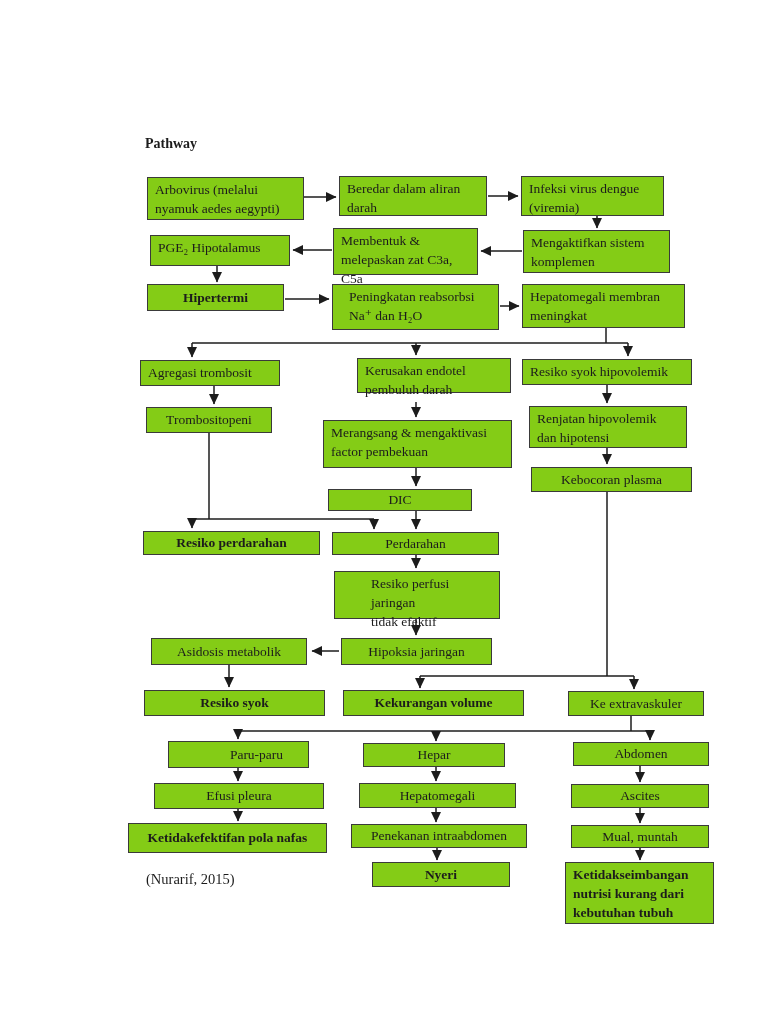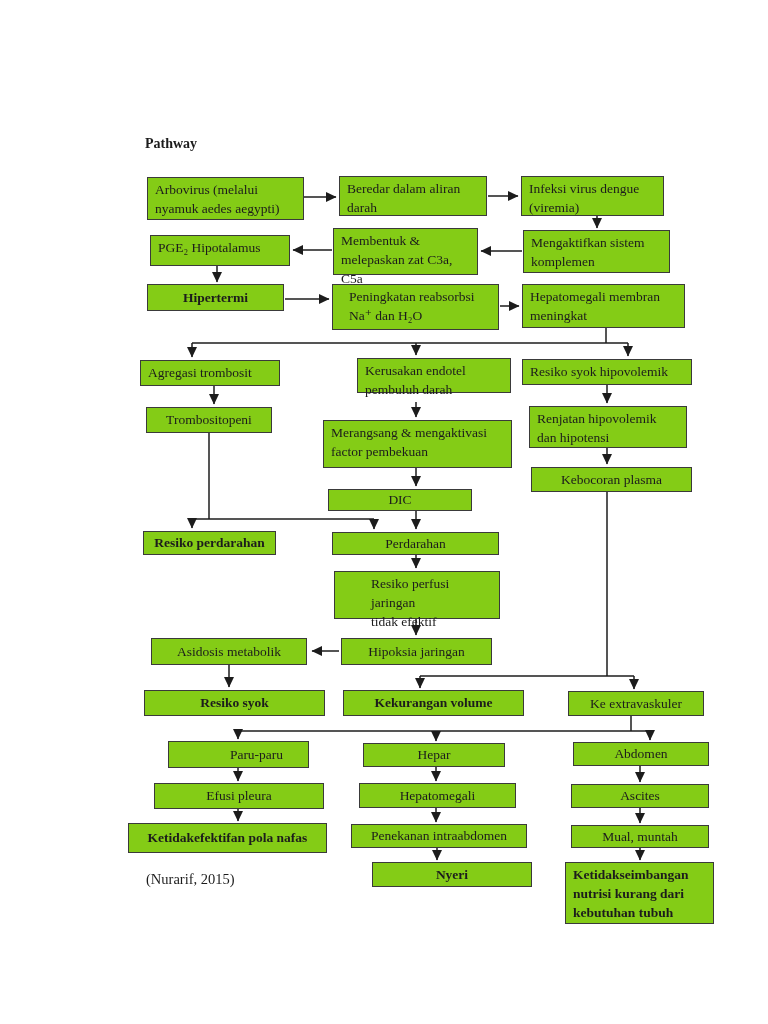--- a/index.html
+++ b/index.html
@@ -97,39 +97,39 @@
       <div class="node" style="left: 343px; top: 358px; width: 154px; height: 35px; margin-left: 14px;">Kerusakan endotel
 pembuluh darah</div>
       <div class="node" style="left: 522px; top: 359px; width: 170px; height: 26px;">Resiko syok hipovolemik</div>
       <div class="node center" style="left: 146px; top: 407px; width: 126px; height: 26px;">Trombositopeni</div>
       <div class="node" style="left: 323px; top: 420px; width: 189px; height: 48px;">Merangsang &amp; mengaktivasi
 factor pembekuan</div>
       <div class="node" style="left: 529px; top: 406px; width: 158px; height: 42px;">Renjatan hipovolemik
 dan hipotensi</div>
       <div class="node center" style="left: 328px; top: 489px; width: 144px; height: 22px;">DIC</div>
       <div class="node center" style="left: 531px; top: 467px; width: 161px; height: 25px;">Kebocoran plasma</div>
-      <div class="node bold center" style="left: 143px; top: 531px; width: 133px; height: 24px; text-align: center;">Resiko perdarahan</div>
+      <div class="node bold center" style="left: 143px; top: 531px; width: 177px; height: 24px; text-align: center;">Resiko perdarahan</div>
       <div class="node center" style="left: 332px; top: 532px; width: 167px; height: 23px;">Perdarahan</div>
       <div class="node" style="left: 334px; top: 571px; width: 166px; height: 48px; padding-left: 36px;">Resiko perfusi jaringan
 tidak efektif</div>
       <div class="node center" style="left: 151px; top: 638px; width: 156px; height: 27px; text-align: right;">Asidosis metabolik</div>
       <div class="node center" style="left: 341px; top: 638px; width: 151px; height: 27px;">Hipoksia jaringan</div>
       <div class="node bold center" style="left: 144px; top: 690px; width: 181px; height: 26px;">Resiko syok</div>
       <div class="node bold center" style="left: 343px; top: 690px; width: 181px; height: 26px;">Kekurangan volume</div>
       <div class="node center" style="left: 568px; top: 691px; width: 136px; height: 25px;">Ke extravaskuler</div>
       <div class="node center" style="left: 168px; top: 741px; width: 141px; height: 27px; padding-left: 40px;">Paru-paru</div>
       <div class="node center" style="left: 363px; top: 743px; width: 142px; height: 24px;">Hepar</div>
       <div class="node center" style="left: 573px; top: 742px; width: 136px; height: 24px;">Abdomen</div>
       <div class="node center" style="left: 154px; top: 783px; width: 170px; height: 26px;">Efusi pleura</div>
       <div class="node center" style="left: 359px; top: 783px; width: 157px; height: 25px;">Hepatomegali</div>
       <div class="node center" style="left: 571px; top: 784px; width: 138px; height: 24px;">Ascites</div>
       <div class="node bold center" style="left: 128px; top: 823px; width: 199px; height: 30px;">Ketidakefektifan pola nafas</div>
       <div class="node center" style="left: 351px; top: 824px; width: 176px; height: 24px;">Penekanan intraabdomen</div>
       <div class="node center" style="left: 571px; top: 825px; width: 138px; height: 23px;">Mual, muntah</div>
-      <div class="node bold center" style="left: 372px; top: 862px; width: 160px; height: 25px;">Nyeri</div>
+      <div class="node bold center" style="left: 372px; top: 862px; width: 138px; height: 25px;">Nyeri</div>
       <div class="node bold" style="left: 565px; top: 862px; width: 149px; height: 62px;">Ketidakseimbangan
 nutrisi kurang dari
 kebutuhan tubuh</div>
     </div>
 
   <div id="title">Pathway</div>
   <div id="citation">(Nurarif, 2015)</div>
 </div>
 
 </body></html>

